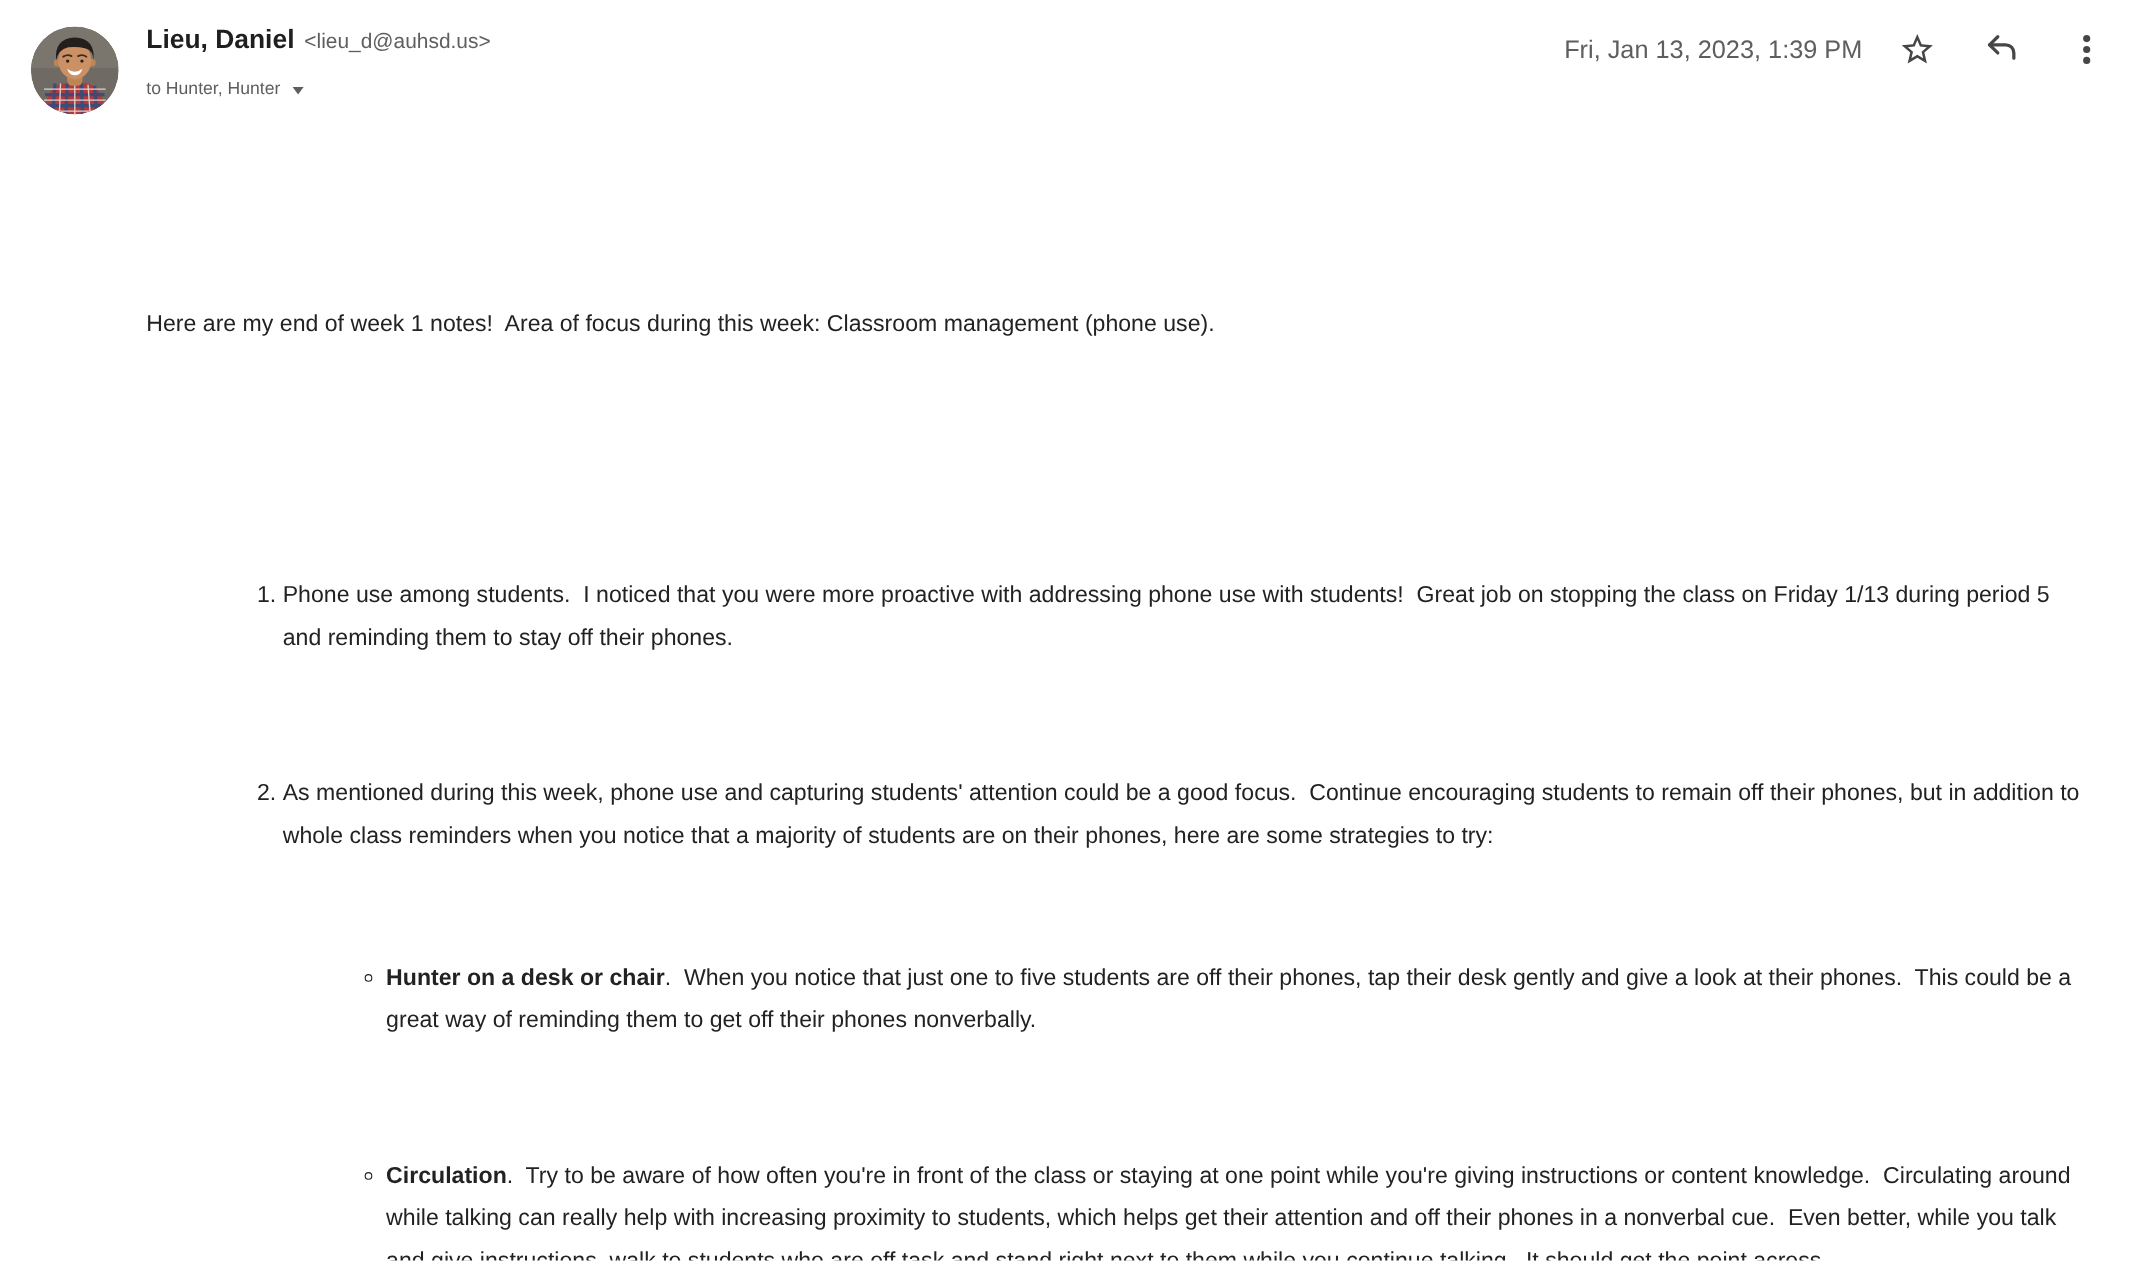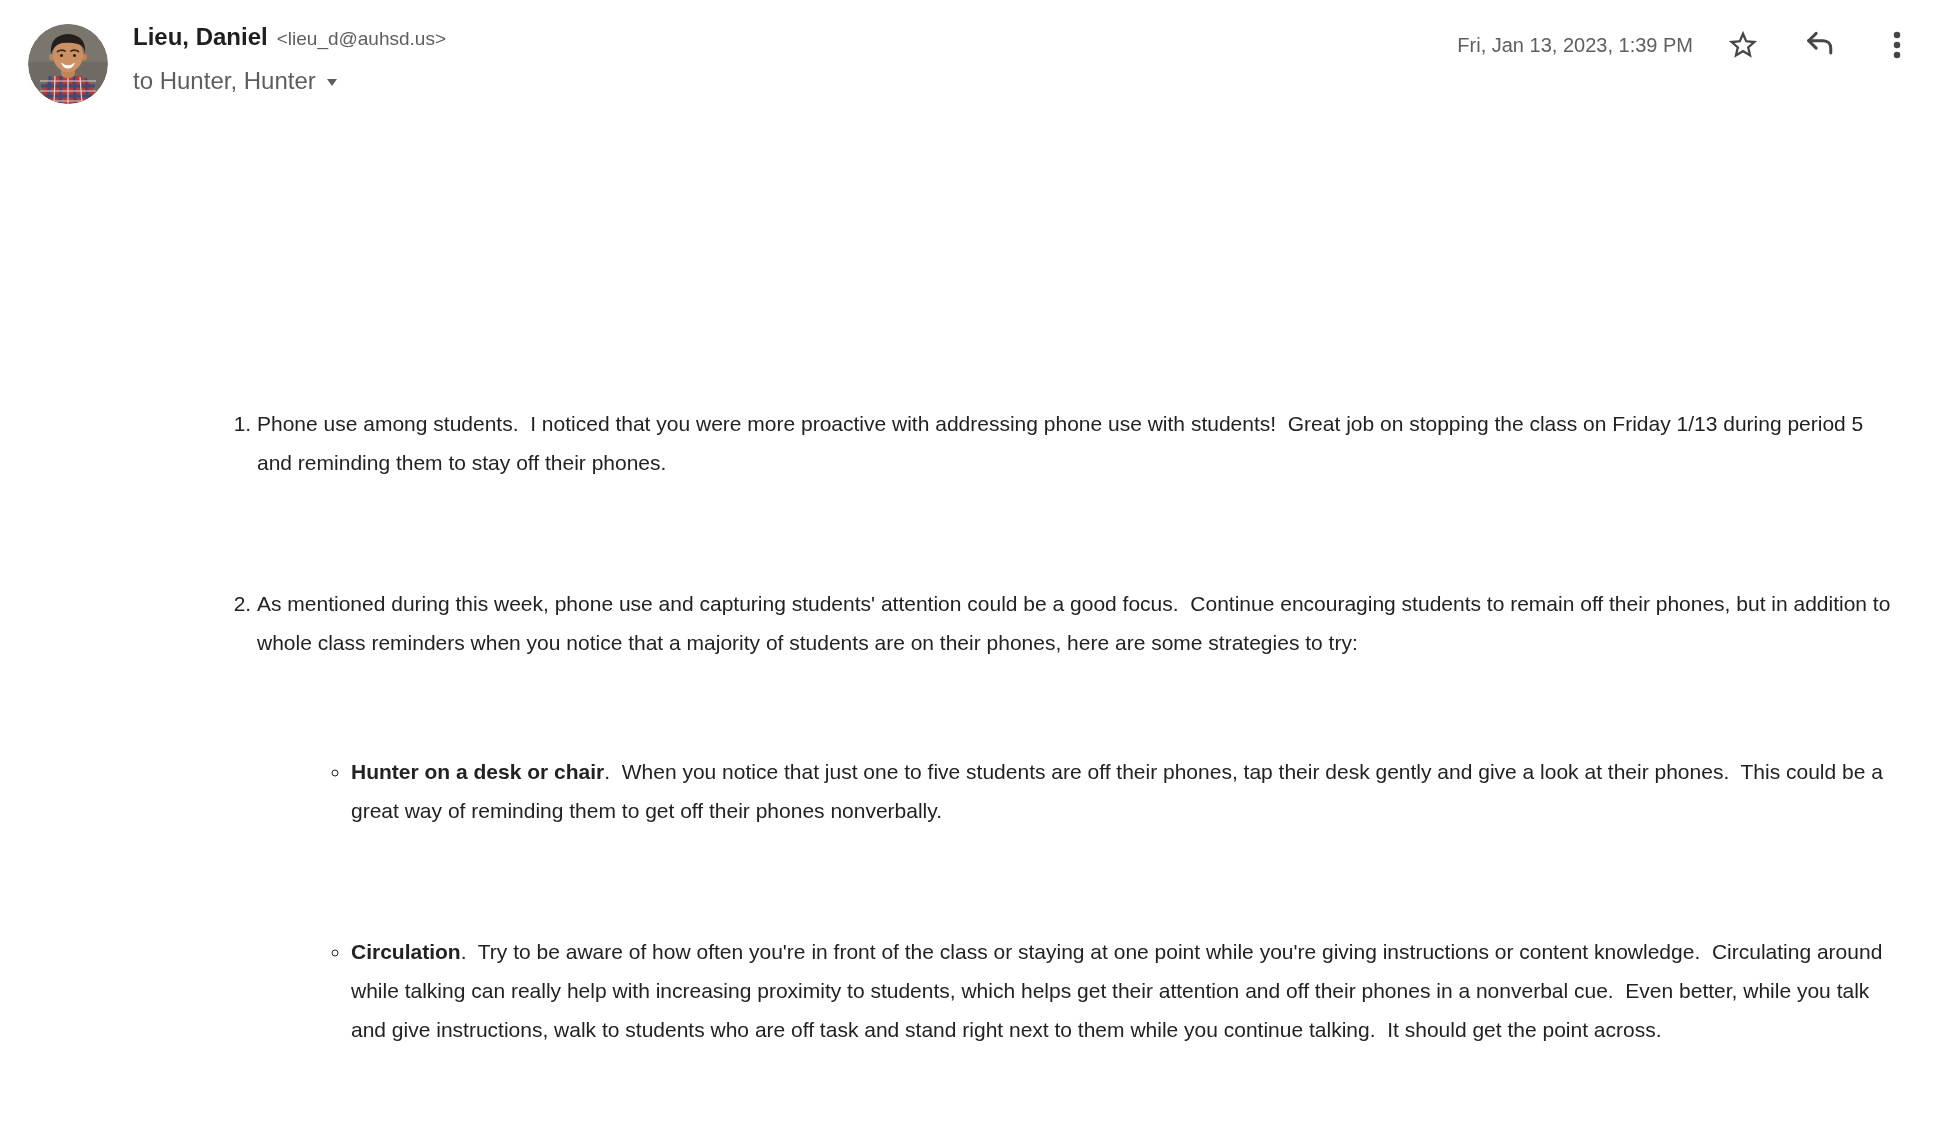--- a/index.html
+++ b/index.html
@@ -46,39 +46,39 @@
     color: #1f1f1f;
     margin-right: 9px;
   }
   .recipient-line {
     display: flex;
     align-items: center;
     width: max-content;
     gap: 11px;
     margin-top: 14px;
     line-height: 26px;
-    font-size: 24px;
+    font-size: 16px;
     color: #5e5e5e;
     cursor: pointer;
   }
   .caret {
     width: 0; height: 0;
     border-left: 5.5px solid transparent;
     border-right: 5.5px solid transparent;
     border-top: 7px solid #5e5e5e;
     margin-top: 3px;
   }
   .header-right {
     flex: none;
     display: flex;
     align-items: center;
     margin-top: 5px;
   }
   .date-text {
-    font-size: 20px;
+    font-size: 23px;
     color: #5e5e5e;
     line-height: 48px;
     white-space: nowrap;
     margin-right: 26px;
     text-align: center;
   }
   .icon-btn {
     flex: none;
     width: 48px; height: 48px;
     display: flex;
@@ -191,20 +191,21 @@
         <circle cx="12" cy="12" r="2.3" fill="#444746"></circle>
         <circle cx="12" cy="19" r="2.3" fill="#444746"></circle>
       </svg>
     </div>
   </div>
 </div>
 
 <div class="msg">
 
 
+  <p>Here are my end of week 1 notes!  Area of focus during this week: Classroom management (phone use).</p>
 
   <ol>
     <li><span>Phone use among students.  I noticed that you were more proactive with addressing phone use with students!  Great job on stopping the class on Friday 1/13 during period 5 and reminding them to stay off their phones.</span></li>
     <li><span>As mentioned during this week, phone use and capturing students' attention could be a good focus.  Continue encouraging students to remain off their phones, but in addition to whole class reminders when you notice that a majority of students are on their phones, here are some strategies to try:</span><ul>
         <li><span class="bold">Hunter on a desk or chair</span><span>.  When you notice that just one to five students are off their phones, tap their desk gently and give a look at their phones.  This could be a great way of reminding them to get off their phones nonverbally.</span></li>
         <li><span class="bold">Circulation</span><span>.  Try to be aware of how often you're in front of the class or staying at one point while you're giving instructions or content knowledge.  Circulating around while talking can really help with increasing proximity to students, which helps get their attention and off their phones in a nonverbal cue.  Even better, while you talk and give instructions, walk to students who are off task and stand right next to them while you continue talking.  It should get the point across.</span></li>
       </ul></li>
   </ol>
 
   

